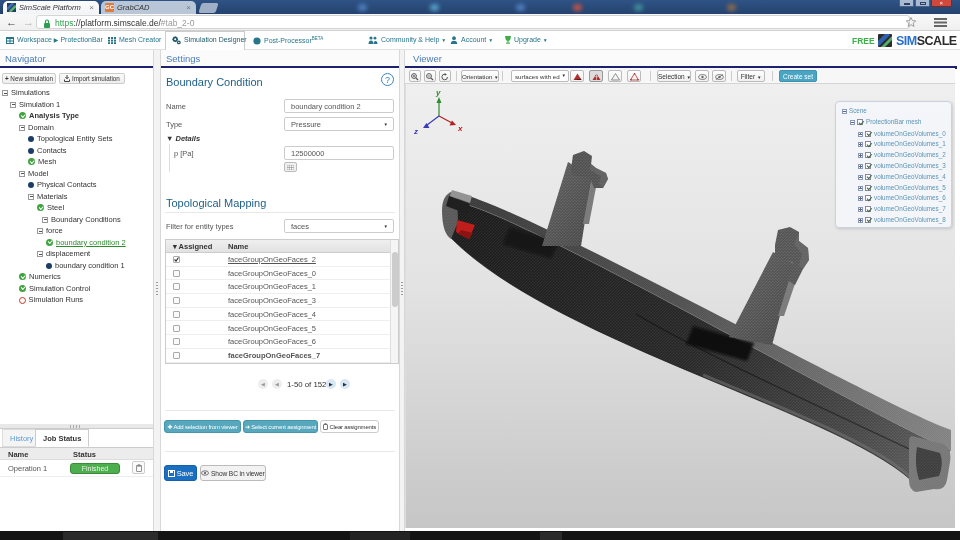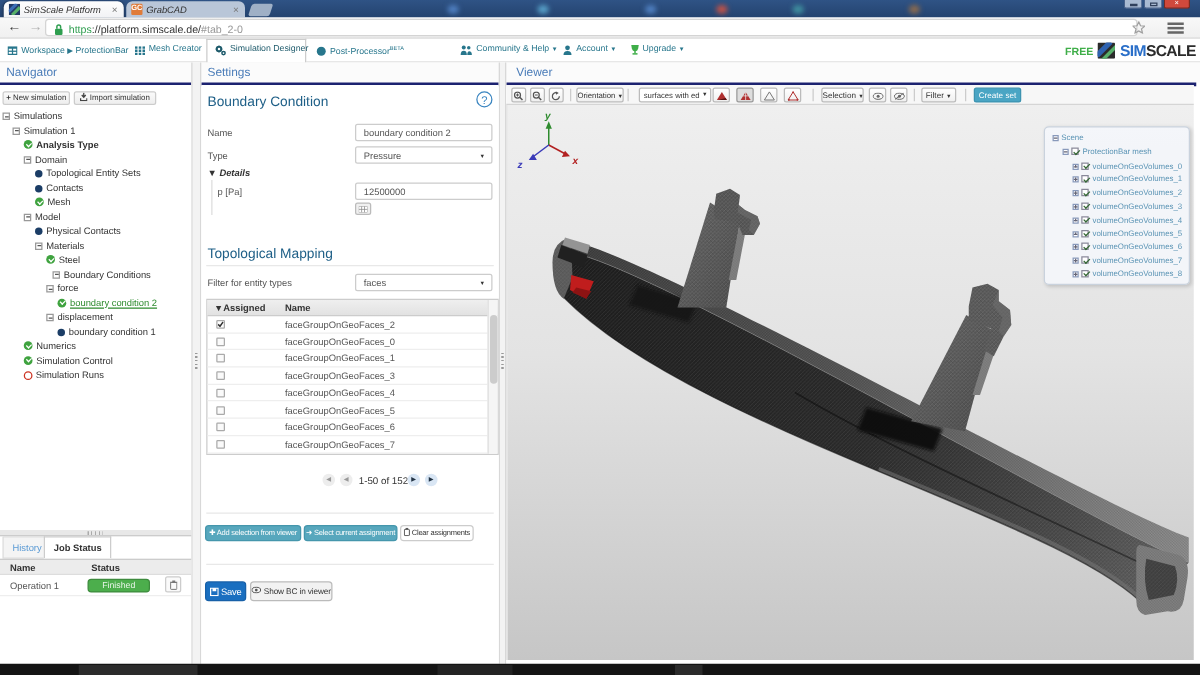--- a/index.html
+++ b/index.html
@@ -303,21 +303,21 @@
         <span style="position:absolute;left:7px;top:2px;">▾ Assigned</span>
         <span style="position:absolute;left:62px;top:2px;">Name</span>
       </div>
     <div id="tblrows">
         <div class="trowx" style="top:13px;">
           <div class="cbox" style="background:#fff;">
             <svg width="5" height="5" viewBox="0 0 5 5" style="display:block;margin:0px 0 0 0px;">
               <path d="M0.5,2.5 L2,4 L4.5,0.5" stroke="#333" stroke-width="1.2" fill="none"></path>
             </svg>
           </div>
-          <span style="position:absolute;left:62px;">faceGroupOnGeoFaces_2</span>
+          <span style="position:absolute;left:62px;text-decoration:underline;">faceGroupOnGeoFaces_2</span>
         </div>
         <div class="trowx" style="top:26.7px;">
           <div class="cbox"></div>
           <span style="position:absolute;left:62px;">faceGroupOnGeoFaces_0</span>
         </div>
         <div class="trowx" style="top:40.4px;">
           <div class="cbox"></div>
           <span style="position:absolute;left:62px;">faceGroupOnGeoFaces_1</span>
         </div>
         <div class="trowx" style="top:54.099999999999994px;">
@@ -329,21 +329,21 @@
           <span style="position:absolute;left:62px;">faceGroupOnGeoFaces_4</span>
         </div>
         <div class="trowx" style="top:81.5px;">
           <div class="cbox"></div>
           <span style="position:absolute;left:62px;">faceGroupOnGeoFaces_5</span>
         </div>
         <div class="trowx" style="top:95.19999999999999px;">
           <div class="cbox"></div>
           <span style="position:absolute;left:62px;">faceGroupOnGeoFaces_6</span>
         </div>
-        <div class="trowx" style="top:108.89999999999999px;">
+        <div class="trowx" style="top:108.89999999999999px;font-weight:bold;">
           <div class="cbox"></div>
           <span style="position:absolute;left:62px;">faceGroupOnGeoFaces_7</span>
         </div>
       </div>
     <div class="scroll">
         <div style="position:absolute;left:1px;top:12px;width:6px;height:55px;background:#ccc;border-radius:3px;"></div>
       </div>
   </div>
 
   <div class="pgbtn" style="left:97px;top:311px;background:#ededed;color:#999;">◀</div>

